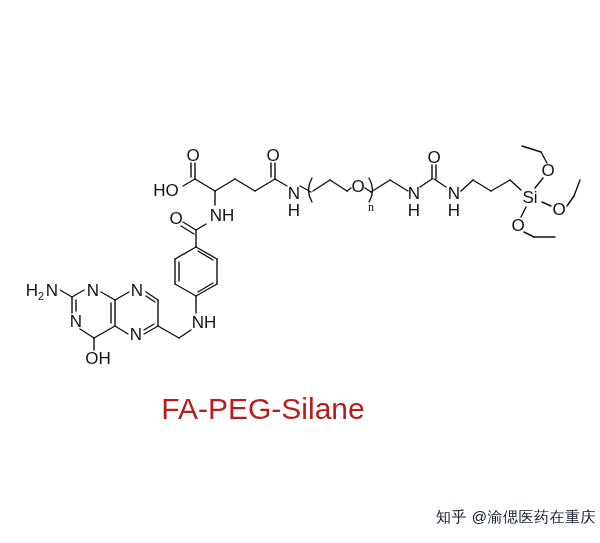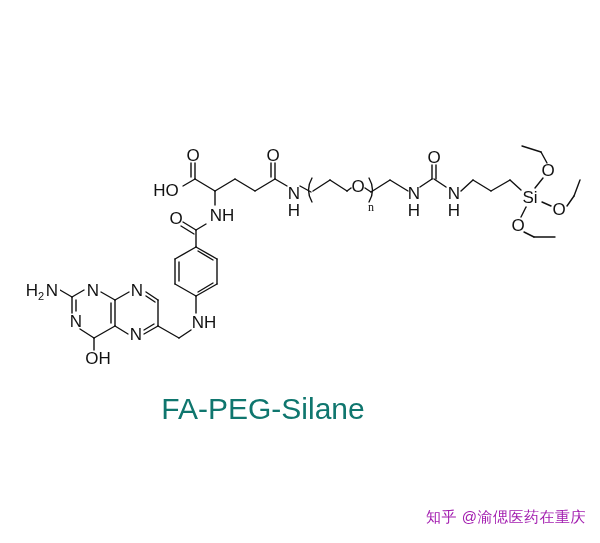--- a/index.html
+++ b/index.html
@@ -2,22 +2,22 @@
 <html><head>
 <meta charset="utf-8">
 <style>
   html, body { margin:0; padding:0; background:#ffffff; }
   body { width:600px; height:543px; position:relative; overflow:hidden; font-family:"Liberation Sans", sans-serif; }
   #structure { position:absolute; left:0; top:0; width:600px; height:543px; }
   .bond { stroke:#111; stroke-width:1.4; fill:none; stroke-linecap:round; }
   .atom { font-family:"Liberation Sans", sans-serif; font-size:17px; fill:#111; text-anchor:middle; dominant-baseline:central; }
   .sub { font-size:11px; }
   .nlabel { font-family:"Liberation Serif", serif; font-size:12px; fill:#111; }
-  .title { position:absolute; left:0; width:526px; top:392px; text-align:center; font-size:30px; color:#0f766e; }
-  .watermark { position:absolute; right:14px; top:508px; font-size:15px; color:#a21caf; letter-spacing:0.5px; }
+  .title { position:absolute; left:0; width:526px; top:392px; text-align:center; font-size:30px; color:#b91c1c; }
+  .watermark { position:absolute; right:4px; top:508px; font-size:15px; color:#0f172a; letter-spacing:0.5px; }
   .bg { fill:#fff; }
 </style>
 </head>
 <body>
 
 <svg id="structure" viewBox="0 0 600 543" xmlns="http://www.w3.org/2000/svg">
 
   <g>
 
     <line class="bond" x1="60" y1="290" x2="72" y2="297"></line>

